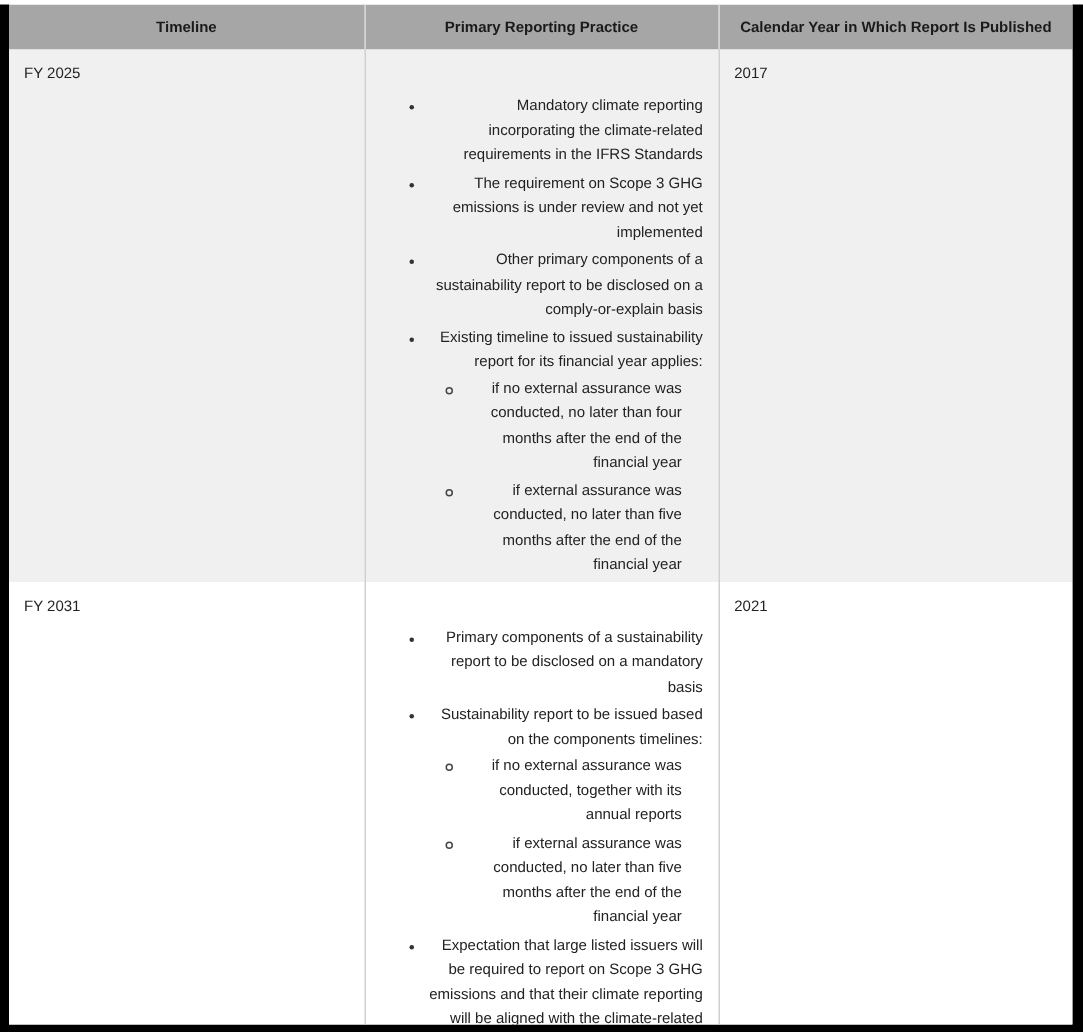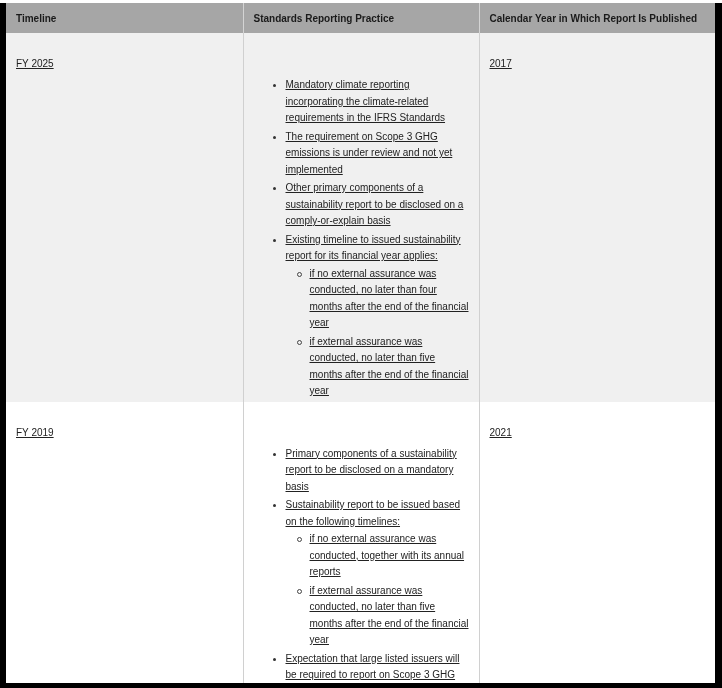--- a/index.html
+++ b/index.html
@@ -34,61 +34,61 @@
       font-size: 10px;
       color: #222;
     }
     col.c1 { width: 237px; }
     col.c2 { width: 236px; }
     col.c3 { width: 236px; }
     thead th {
       background: #a6a6a6;
       color: #1a1a1a;
       font-weight: bold;
-      text-align: left;
+      text-align: center;
       font-size: 10px;
       height: 30px;
       padding: 0 10px;
       box-sizing: border-box;
       vertical-align: middle;
       border-left: 1px solid #d4d4d4;
     }
     thead th:first-child { border-left: none; }
     tbody td {
       vertical-align: top;
-      padding: 23px 10px 0 10px;
+      padding: 9px 10px 0 10px;
       border-left: 1px solid #d0d0d0;
       line-height: 16.5px;
-      text-decoration: underline;
     }
     tbody td:first-child { border-left: none; }
     tr.row-1 td { background: #f0f0f0; height: 343px; box-sizing: border-box; }
     tr.row-2 td { background: #ffffff; height: 307px; box-sizing: border-box; }
     ul.bullets {
       margin: 0;
       padding: 0 0 0 22px;
       list-style: none;
     }
     ul.bullets > li {
       position: relative;
       padding-left: 10px;
       margin-bottom: 2px;
+      text-align: right;
     }
     ul.bullets > li::before {
       content: "";
       position: absolute;
       left: -3px;
       top: 7px;
       width: 3px;
       height: 3px;
       background: #333;
       border-radius: 50%;
     }
     ul.sub {
-      margin: 1px 0 0 0;
+      margin: 1px 14px 0 0;
       padding: 0 0 0 14px;
       list-style: none;
     }
     ul.sub > li {
       position: relative;
       padding-left: 10px;
       margin-bottom: 2px;
     }
     ul.sub > li::before {
       content: "";
@@ -110,21 +110,21 @@
 <div class="frame">
   <table>
     <colgroup>
       <col class="c1">
         <col class="c2">
         <col class="c3">
     </colgroup>
     <thead>
       <tr>
         <th>Timeline</th>
-        <th>Standards Reporting Practice</th>
+        <th>Primary Reporting Practice</th>
         <th>Calendar Year in Which Report Is Published</th>
       </tr>
     </thead>
     <tbody>
       <tr class="row-1">
         <td>
           <span class="cell-text">FY 2025</span>
         </td>
         <td>
           <div class="practice-spacer"></div>
@@ -139,27 +139,27 @@
               </ul>
             </li>
           </ul>
         </td>
         <td>
           <span class="cell-text">2017</span>
         </td>
       </tr>
       <tr class="row-2">
         <td>
-          <span class="cell-text">FY 2019</span>
+          <span class="cell-text">FY 2031</span>
         </td>
         <td>
           <div class="practice-spacer"></div>
           <ul class="bullets">
             <li><span>Primary components of a sustainability report to be disclosed on a mandatory basis</span></li>
-            <li><span>Sustainability report to be issued based on the following timelines:</span>
+            <li><span>Sustainability report to be issued based on the components timelines:</span>
               <ul class="sub">
                 <li><span>if no external assurance was conducted, together with its annual reports</span></li>
                 <li><span>if external assurance was conducted, no later than five months after the end of the financial year</span></li>
               </ul>
             </li>
             <li><span>Expectation that large listed issuers will be required to report on Scope 3 GHG emissions and that their climate reporting will be aligned with the climate-related requirements in the IFRS Standards</span></li>
           </ul>
         </td>
         <td>
           <span class="cell-text">2021</span>

